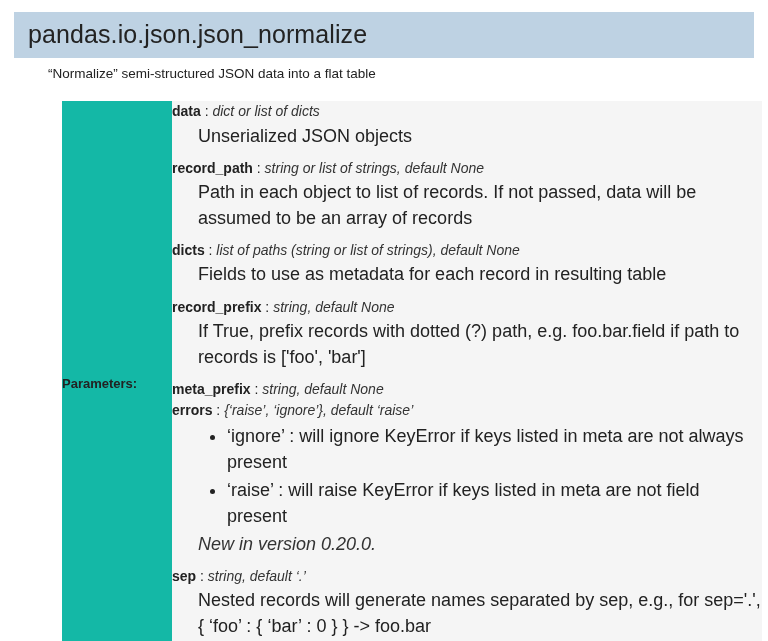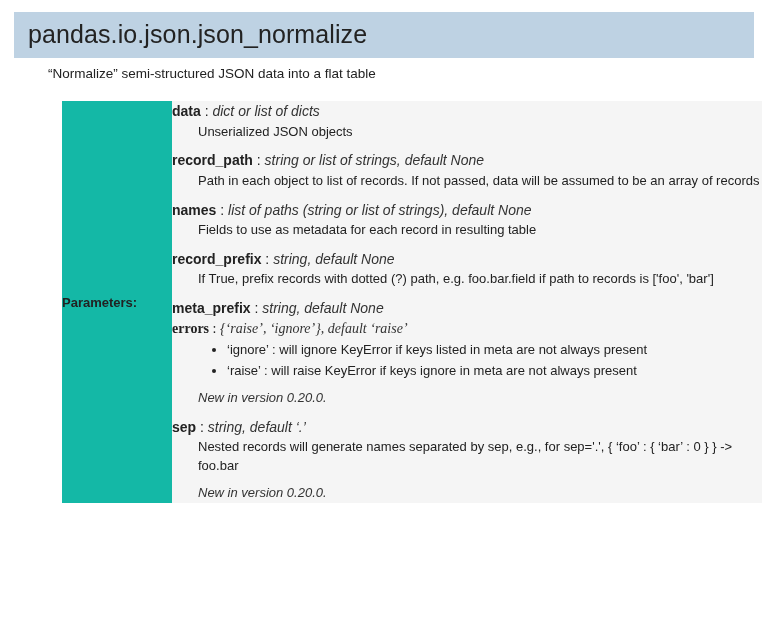--- a/index.html
+++ b/index.html
@@ -116,24 +116,24 @@
   }
 
   dl.params {
     margin: 0;
   }
   dl.params dt {
     margin: 0 0 1px 0;
     font-size: 14px;
     line-height: 1.45;
   }
-  dl.params dt + dt { margin-top: 0; font-family: Liberation Serif, serif; }
+  dl.params dt + dt { margin-top: 0; }
   dl.params dd {
     margin: 0 0 9px 26px;
-    font-size: 13px;
+    font-size: 18px;
     line-height: 1.45;
     color: #222222;
   }
   dl.params dd:last-child { margin-bottom: 0; }
   .pname {
     font-weight: bold;
     color: #222222;
   }
   .ptype {
     font-style: italic;
@@ -144,21 +144,21 @@
     padding-left: 22px;
   }
   ul.opts li {
     margin: 0 0 2px 7px;
     line-height: 1.45;
   }
   .versionadded {
     font-style: italic;
     color: #333333;
     display: block;
-    margin-top: 8px;
+    margin-top: 1px;
   }
   .returns-body {
     font-size: 13.5px;
   }
 </style>
 </head>
 <body>
 
 <div class="page">
 
@@ -184,40 +184,40 @@
               <span class="pname">data</span><span> : </span><span class="ptype">dict or list of dicts</span>
             </dt>
             <dd>Unserialized JSON objects</dd>
 
             <dt>
               <span class="pname">record_path</span><span> : </span><span class="ptype">string or list of strings, default None</span>
             </dt>
             <dd>Path in each object to list of records. If not passed, data will be assumed to be an array of records</dd>
 
             <dt>
-              <span class="pname">names</span><span> : </span><span class="ptype">list of paths (string or list of strings), default None</span>
+              <span class="pname">dicts</span><span> : </span><span class="ptype">list of paths (string or list of strings), default None</span>
             </dt>
             <dd>Fields to use as metadata for each record in resulting table</dd>
 
             <dt>
               <span class="pname">record_prefix</span><span> : </span><span class="ptype">string, default None</span>
             </dt>
             <dd>If True, prefix records with dotted (?) path, e.g. foo.bar.field if path to records is ['foo', 'bar']</dd>
 
             <dt>
               <span class="pname">meta_prefix</span><span> : </span><span class="ptype">string, default None</span>
             </dt>
 
             <dt>
               <span class="pname">errors</span><span> : </span><span class="ptype">{‘raise’, ‘ignore’}, default ‘raise’</span>
             </dt>
             <dd>
               <ul class="opts">
                 <li>‘ignore’ : will ignore KeyError if keys listed in meta are not always present</li>
-                <li>‘raise’ : will raise KeyError if keys ignore in meta are not always present</li>
+                <li>‘raise’ : will raise KeyError if keys listed in meta are not field present</li>
               </ul>
               <span class="versionadded">New in version 0.20.0.</span>
             </dd>
 
             <dt>
               <span class="pname">sep</span><span> : </span><span class="ptype">string, default ‘.’</span>
             </dt>
             <dd>
               <span>Nested records will generate names separated by sep, e.g., for sep='.', { ‘foo’ : { ‘bar’ : 0 } } -&gt; foo.bar</span>
               <span class="versionadded">New in version 0.20.0.</span>

